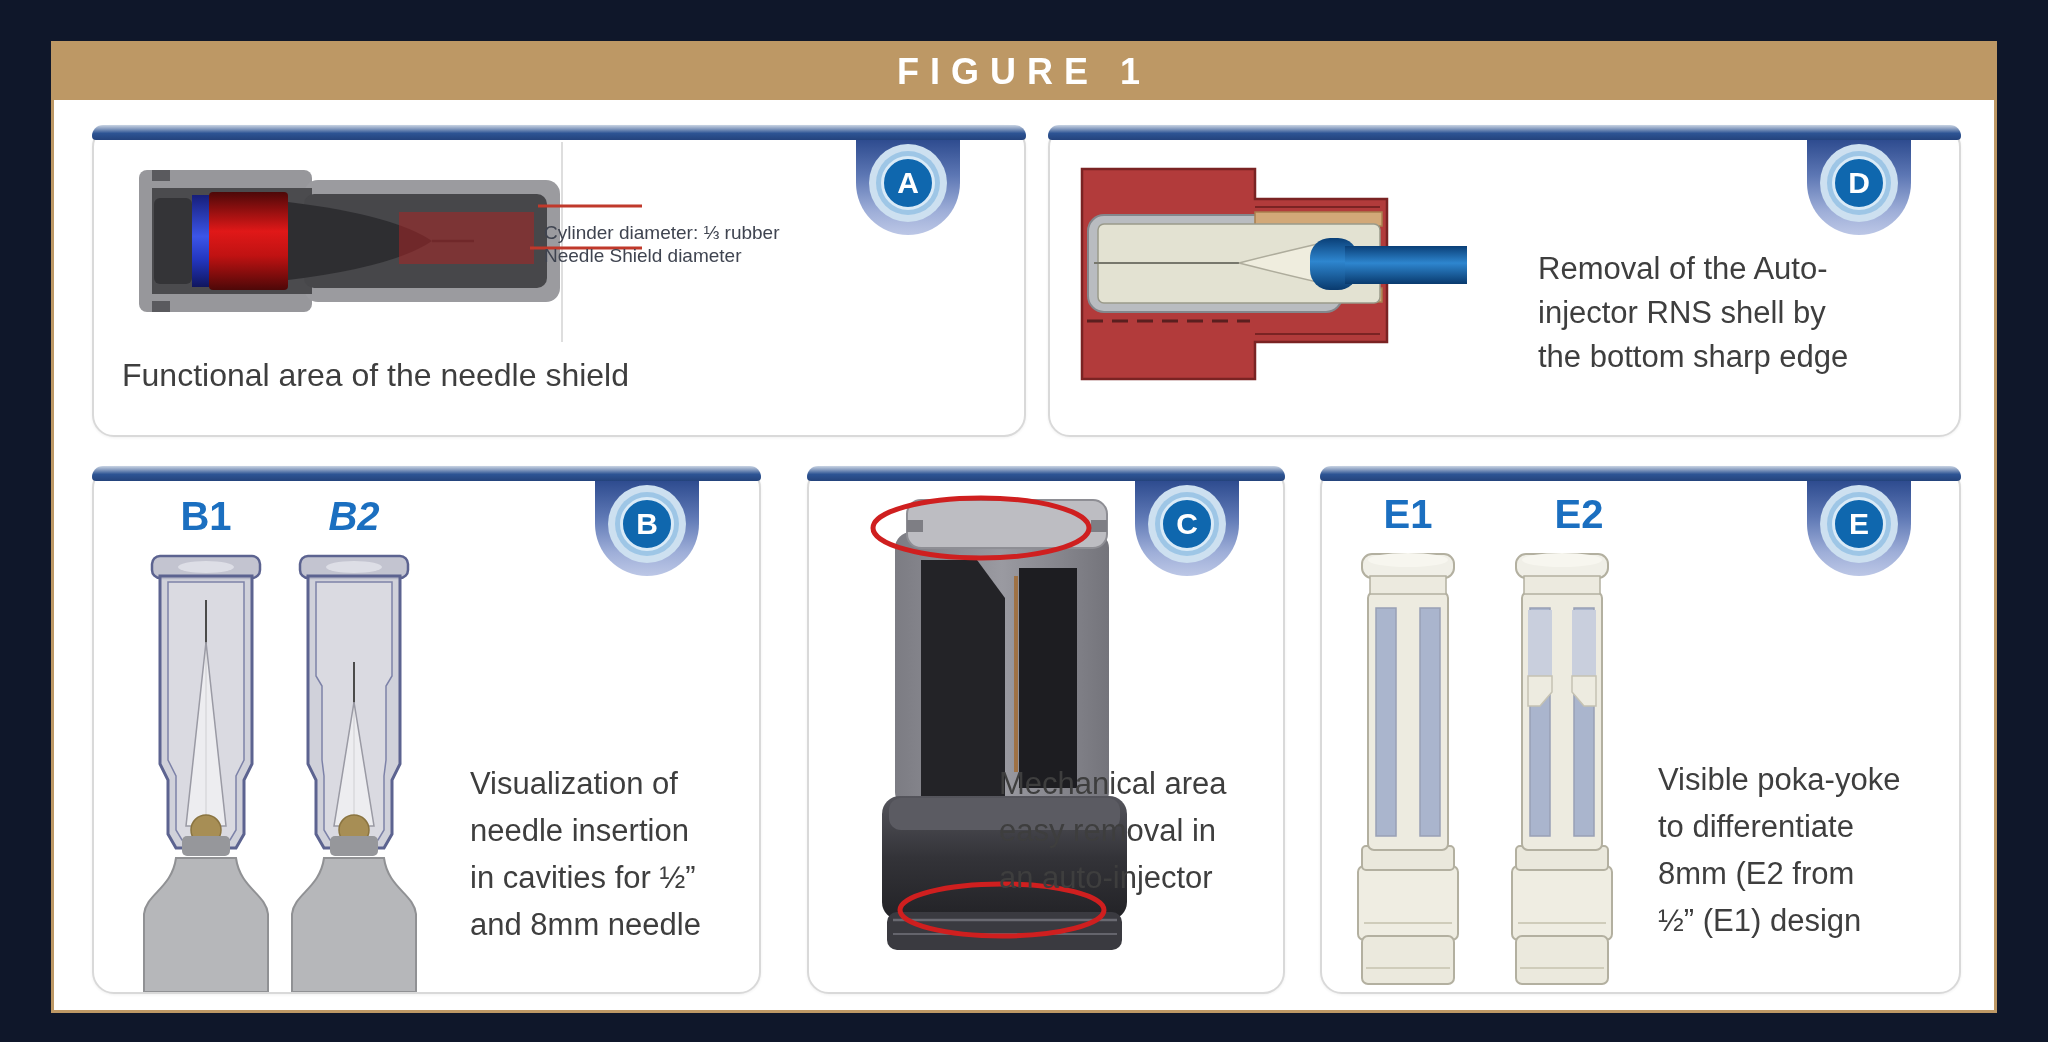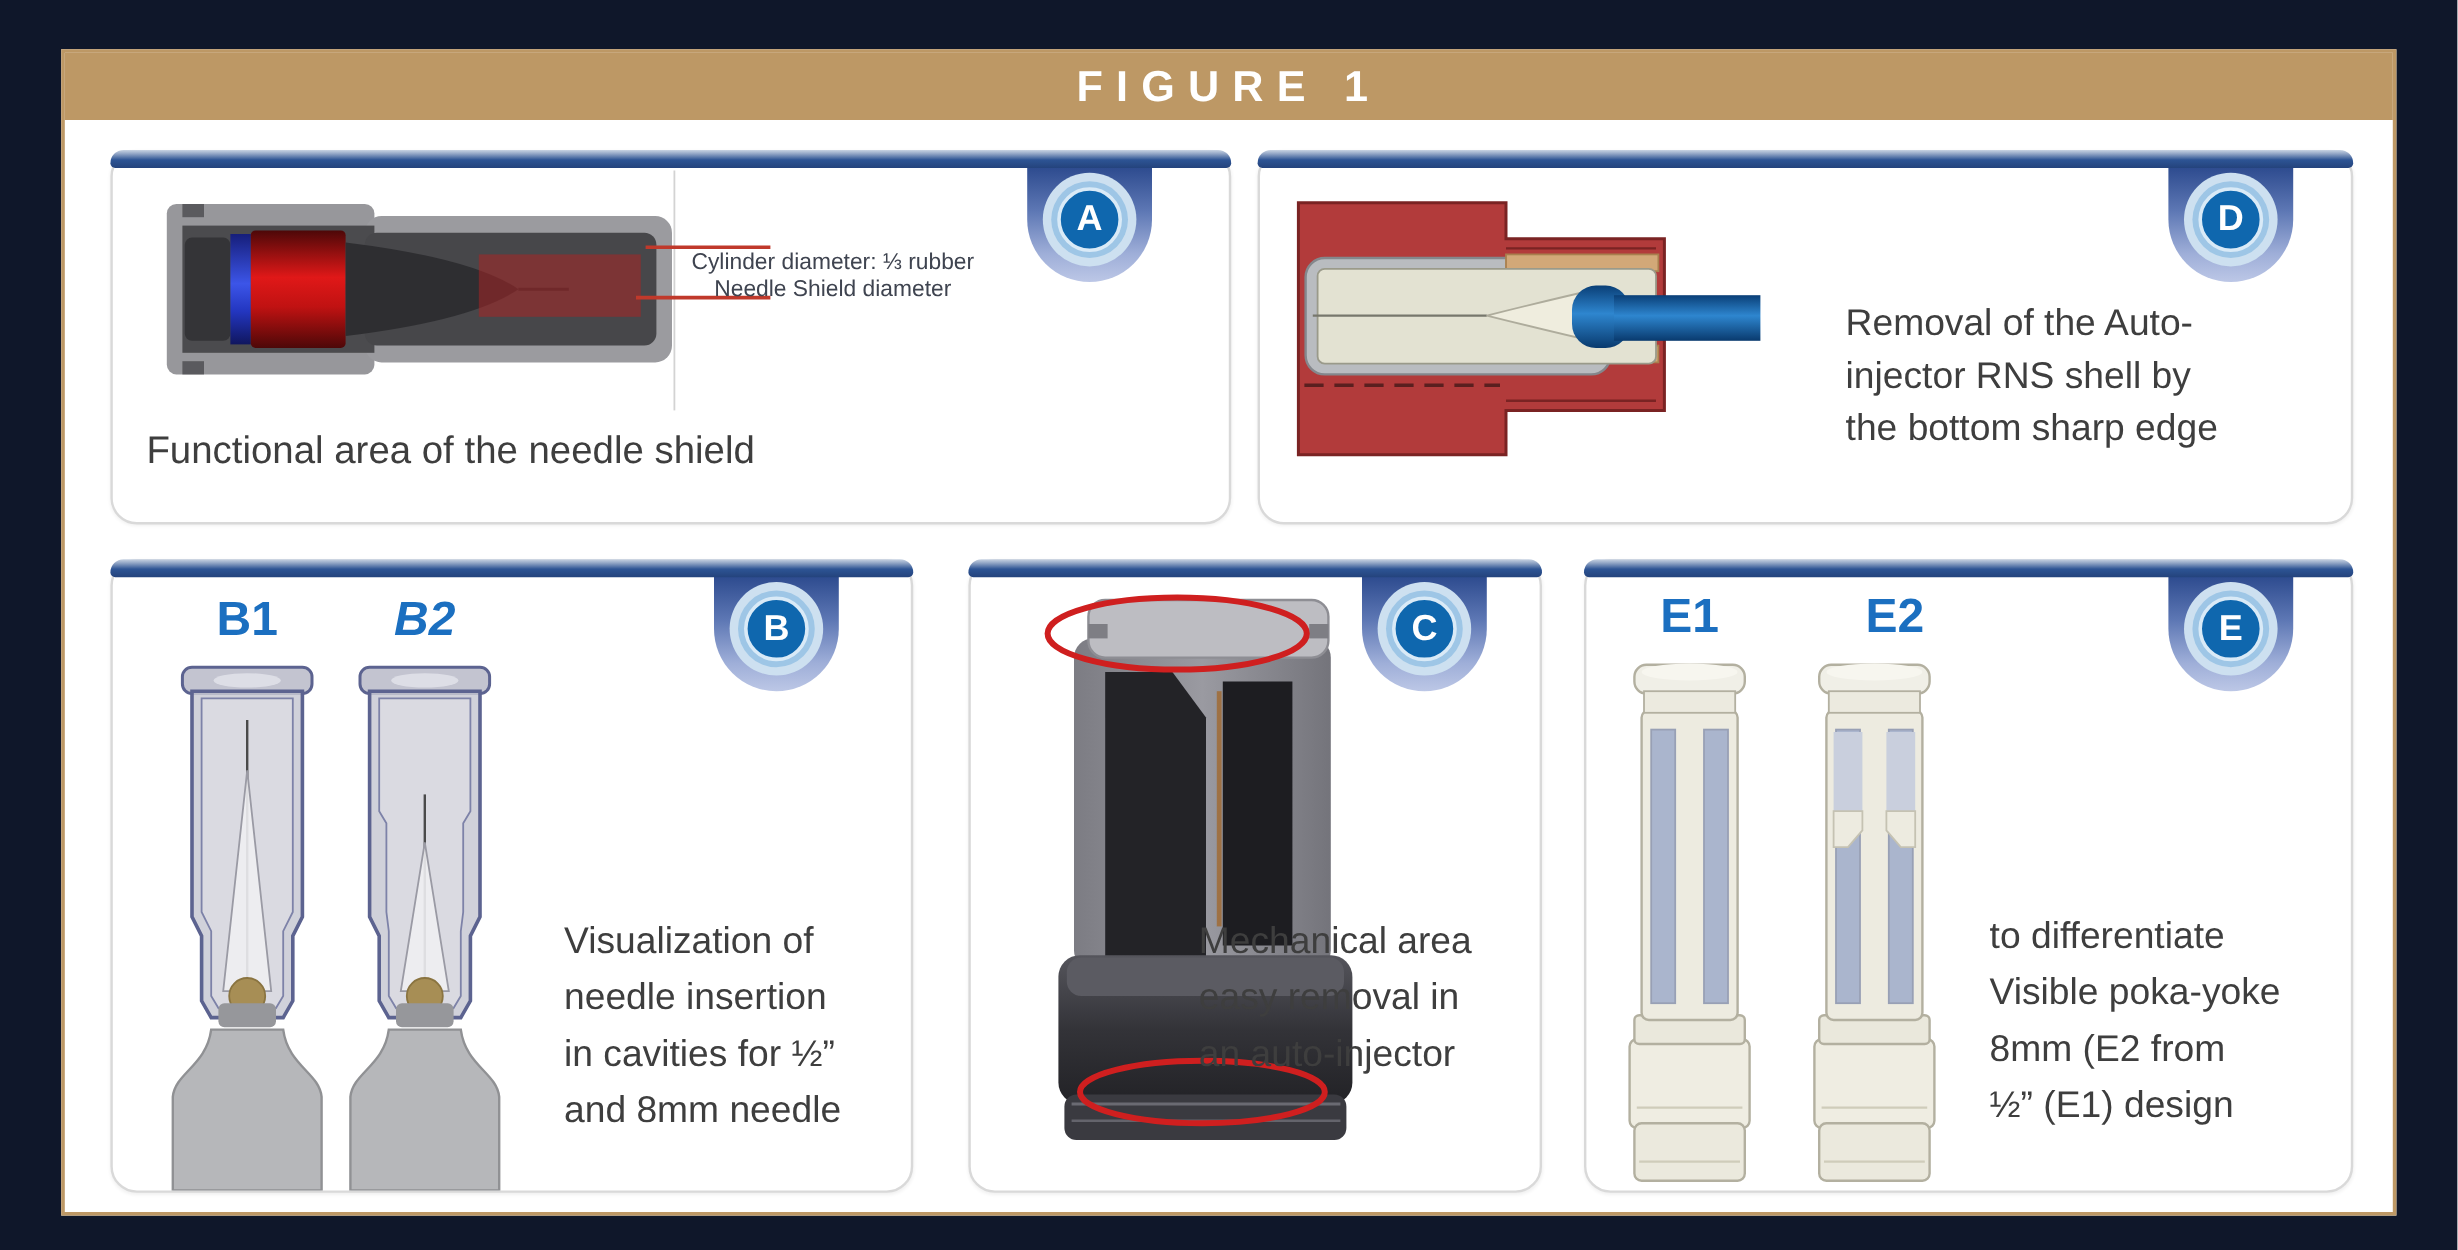--- a/index.html
+++ b/index.html
@@ -24,21 +24,21 @@
   .badge-mid{width:64px;height:64px;border-radius:50%;background:#9ec6e6;
              display:flex;align-items:center;justify-content:center;}
   .badge-core{width:48px;height:48px;border-radius:50%;background:#0f67ae;border:3px solid #d9eaf7;
               display:flex;align-items:center;justify-content:center;
               color:#ffffff;font-size:30px;font-weight:bold;}
   
   .caption{position:absolute;color:#3e3e3e;font-size:31px;line-height:47px;white-space:nowrap;z-index:4;}
   .caption-a{font-size:32px;}
   .caption-d{line-height:44px;margin-left:44px;}
   .sub-label{position:absolute;transform:translateX(-50%);color:#1b6fc0;font-size:40px;font-weight:bold;z-index:4;}
-  .annotation{position:absolute;left:450px;top:80px;width:300px;text-align:center;
+  .annotation{position:absolute;left:450px;top:94px;width:300px;text-align:left;
               color:#3f4450;font-size:19px;line-height:23px;z-index:4;}
   .illu{position:absolute;left:0;top:0;width:100%;height:100%;z-index:1;}
 </style>
 </head>
 <body>
 
 <div id="stage">
   <div id="frame">
     <div id="banner">
       <span class="title">FIGURE 1</span>
@@ -251,19 +251,19 @@
         <rect x="206" y="142" width="24" height="66" fill="#c9cfdd"></rect>
         <rect x="250" y="142" width="24" height="66" fill="#c9cfdd"></rect>
         <path d="M206,208 L230,208 L230,224 L218,238 L206,238 Z" fill="#edebe0" stroke="#c5c2b2" stroke-width="1.5"></path>
         <path d="M250,208 L274,208 L274,238 L262,238 L250,224 Z" fill="#edebe0" stroke="#c5c2b2" stroke-width="1.5"></path>
         <rect x="194" y="86" width="92" height="24" rx="10" fill="#f0efe7" stroke="#b3b0a0" stroke-width="2"></rect>
         <ellipse cx="240" cy="92" rx="40" ry="7" fill="#f7f6ef"></ellipse>
         <rect x="202" y="108" width="76" height="18" fill="#eceadf" stroke="#b3b0a0" stroke-width="1.5"></rect>
       </g>
     </svg>
     <div class="caption" style="left:336px;top:288px;">
+      <div>Visible poka-yoke</div>
       <div>to differentiate</div>
-      <div>Visible poka-yoke</div>
       <div>8mm (E2 from</div>
       <div>½” (E1) design</div>
     </div>
   </div>
 </div>
 
 </body></html>

